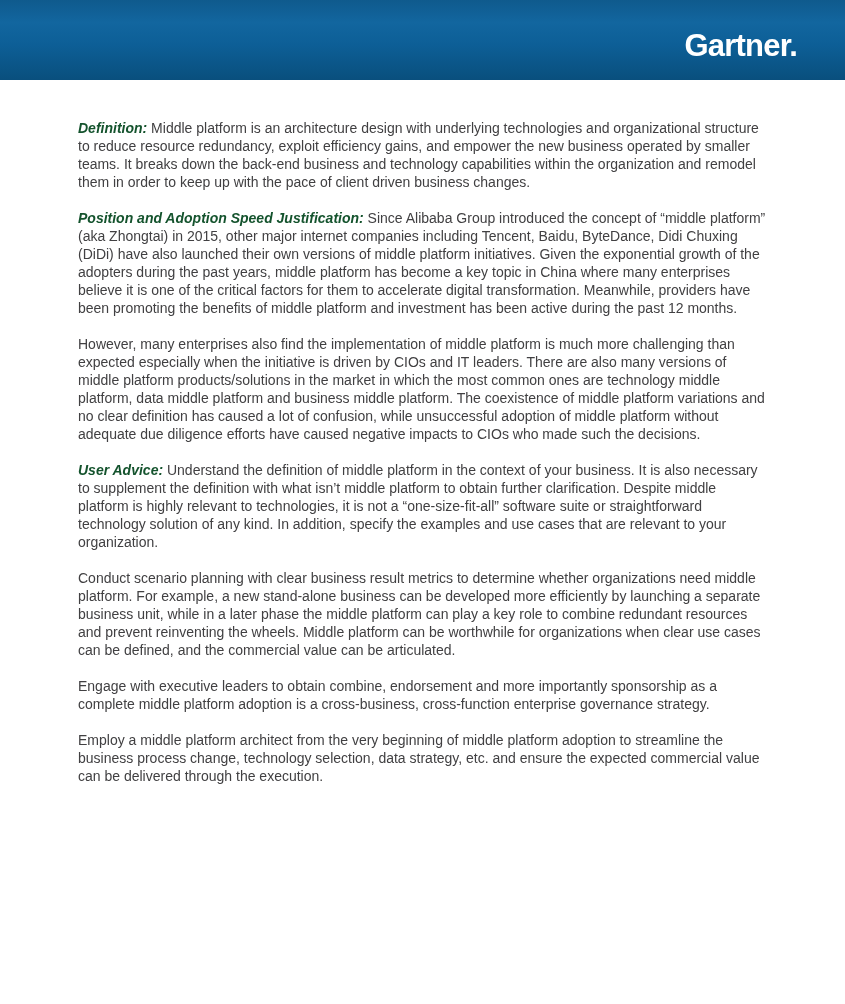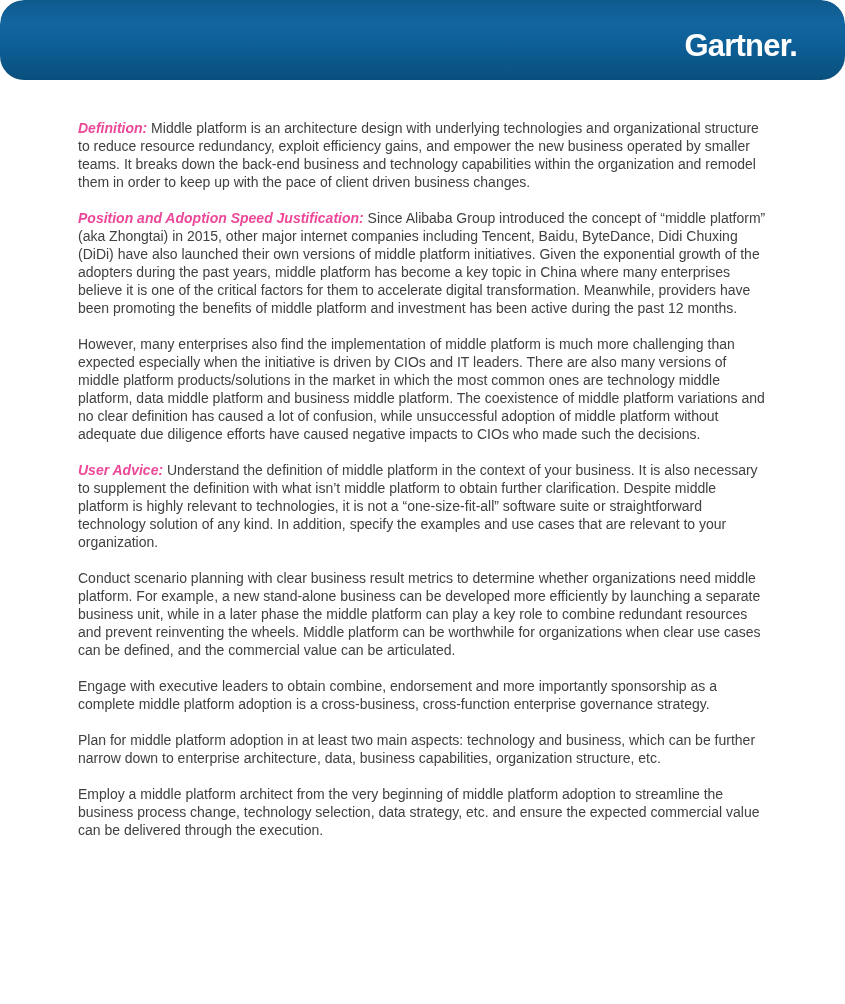--- a/index.html
+++ b/index.html
@@ -1,15 +1,15 @@
 <!DOCTYPE html>
 <html><head>
 <meta charset="utf-8">
 <style>
-  * { box-sizing: border-box; border-radius: 24px; }
+  * { box-sizing: border-box; }
   html, body { margin: 0; padding: 0; }
   body {
     width: 845px;
     height: 1004px;
     background: #ffffff;
     font-family: "Liberation Sans", sans-serif;
     overflow: hidden;
   }
   .page {
     width: 845px;
@@ -40,21 +40,21 @@
   .content p {
     font-size: 14px;
     line-height: 18px;
     color: #414042;
     margin: 0 0 18px 0;
     max-width: 692px;
   }
   .content p .lead {
     font-weight: bold;
     font-style: italic;
-    color: #ec4899;
+    color: #14532d;
   }
 </style>
 </head>
 <body>
 
 <div class="page">
 
   <header class="banner">
     <div class="logo">Gartner.</div>
   </header>
@@ -66,19 +66,18 @@
     <p><span class="lead">Position and Adoption Speed Justification:</span><span> Since Alibaba Group introduced the concept of “middle platform” (aka Zhongtai) in 2015, other major internet companies including Tencent, Baidu, ByteDance, Didi Chuxing (DiDi) have also launched their own versions of middle platform initiatives. Given the exponential growth of the adopters during the past years, middle platform has become a key topic in China where many enterprises believe it is one of the critical factors for them to accelerate digital transformation. Meanwhile, providers have been promoting the benefits of middle platform and investment has been active during the past 12 months.</span></p>
 
     <p><span class="lead"></span><span>However, many enterprises also find the implementation of middle platform is much more challenging than expected especially when the initiative is driven by CIOs and IT leaders. There are also many versions of middle platform products/solutions in the market in which the most common ones are technology middle platform, data middle platform and business middle platform. The coexistence of middle platform variations and no clear definition has caused a lot of confusion, while unsuccessful adoption of middle platform without adequate due diligence efforts have caused negative impacts to CIOs who made such the decisions.</span></p>
 
     <p><span class="lead">User Advice:</span><span> Understand the definition of middle platform in the context of your business. It is also necessary to supplement the definition with what isn’t middle platform to obtain further clarification. Despite middle platform is highly relevant to technologies, it is not a “one-size-fit-all” software suite or straightforward technology solution of any kind. In addition, specify the examples and use cases that are relevant to your organization.</span></p>
 
     <p><span class="lead"></span><span>Conduct scenario planning with clear business result metrics to determine whether organizations need middle platform. For example, a new stand-alone business can be developed more efficiently by launching a separate business unit, while in a later phase the middle platform can play a key role to combine redundant resources and prevent reinventing the wheels. Middle platform can be worthwhile for organizations when clear use cases can be defined, and the commercial value can be articulated.</span></p>
 
     <p><span class="lead"></span><span>Engage with executive leaders to obtain combine, endorsement and more importantly sponsorship as a complete middle platform adoption is a cross-business, cross-function enterprise governance strategy.</span></p>
 
-    <p><span class="lead"></span><span>Plan for middle platform adoption in at least two main aspects: technology and business, which can be further narrow down to enterprise architecture, data, business capabilities, organization structure, etc.</span></p>
 
     <p><span class="lead"></span><span>Employ a middle platform architect from the very beginning of middle platform adoption to streamline the business process change, technology selection, data strategy, etc. and ensure the expected commercial value can be delivered through the execution.</span></p>
 
   </main>
 
 </div>
 
 </body></html>

